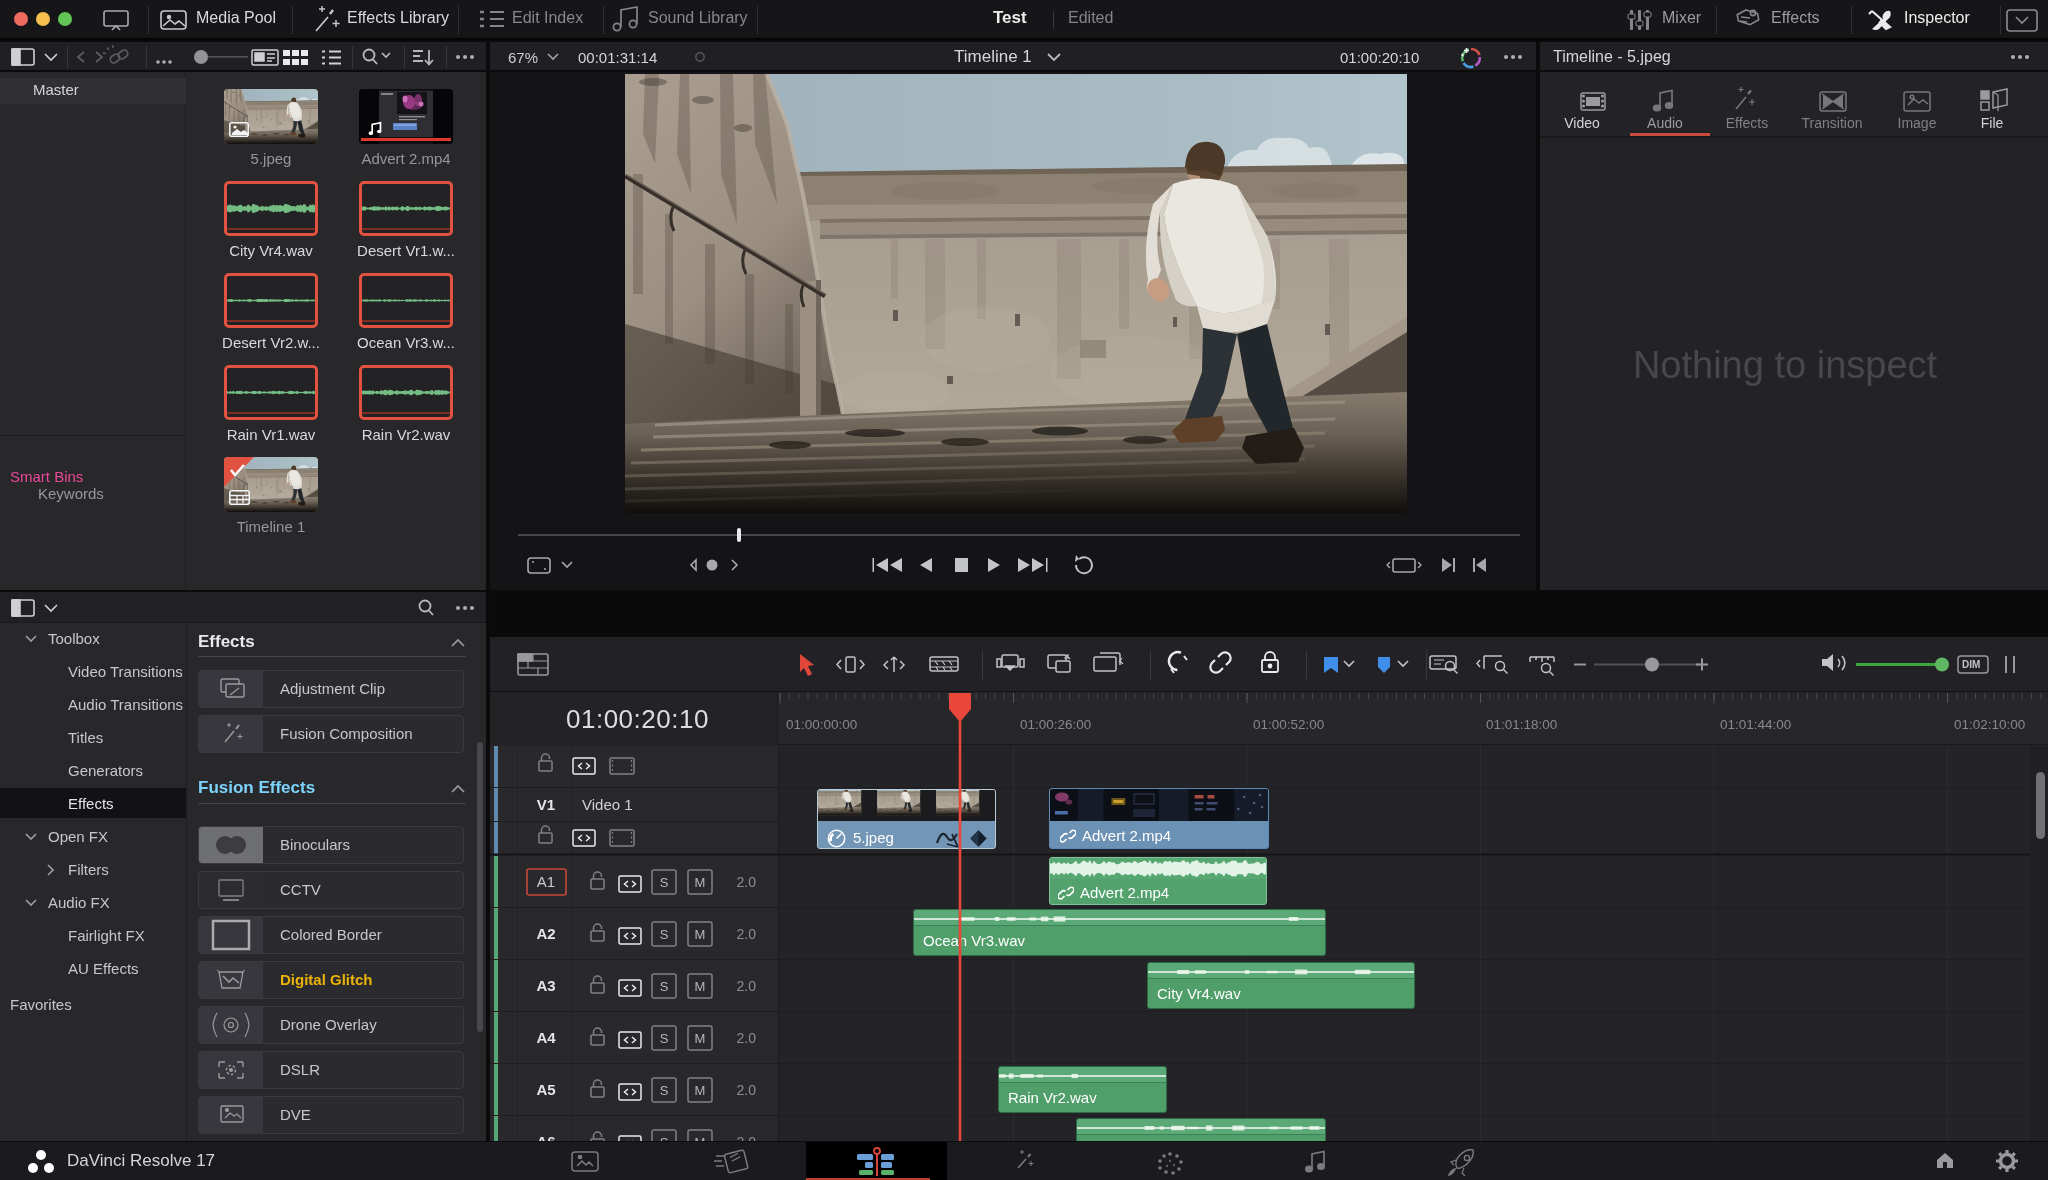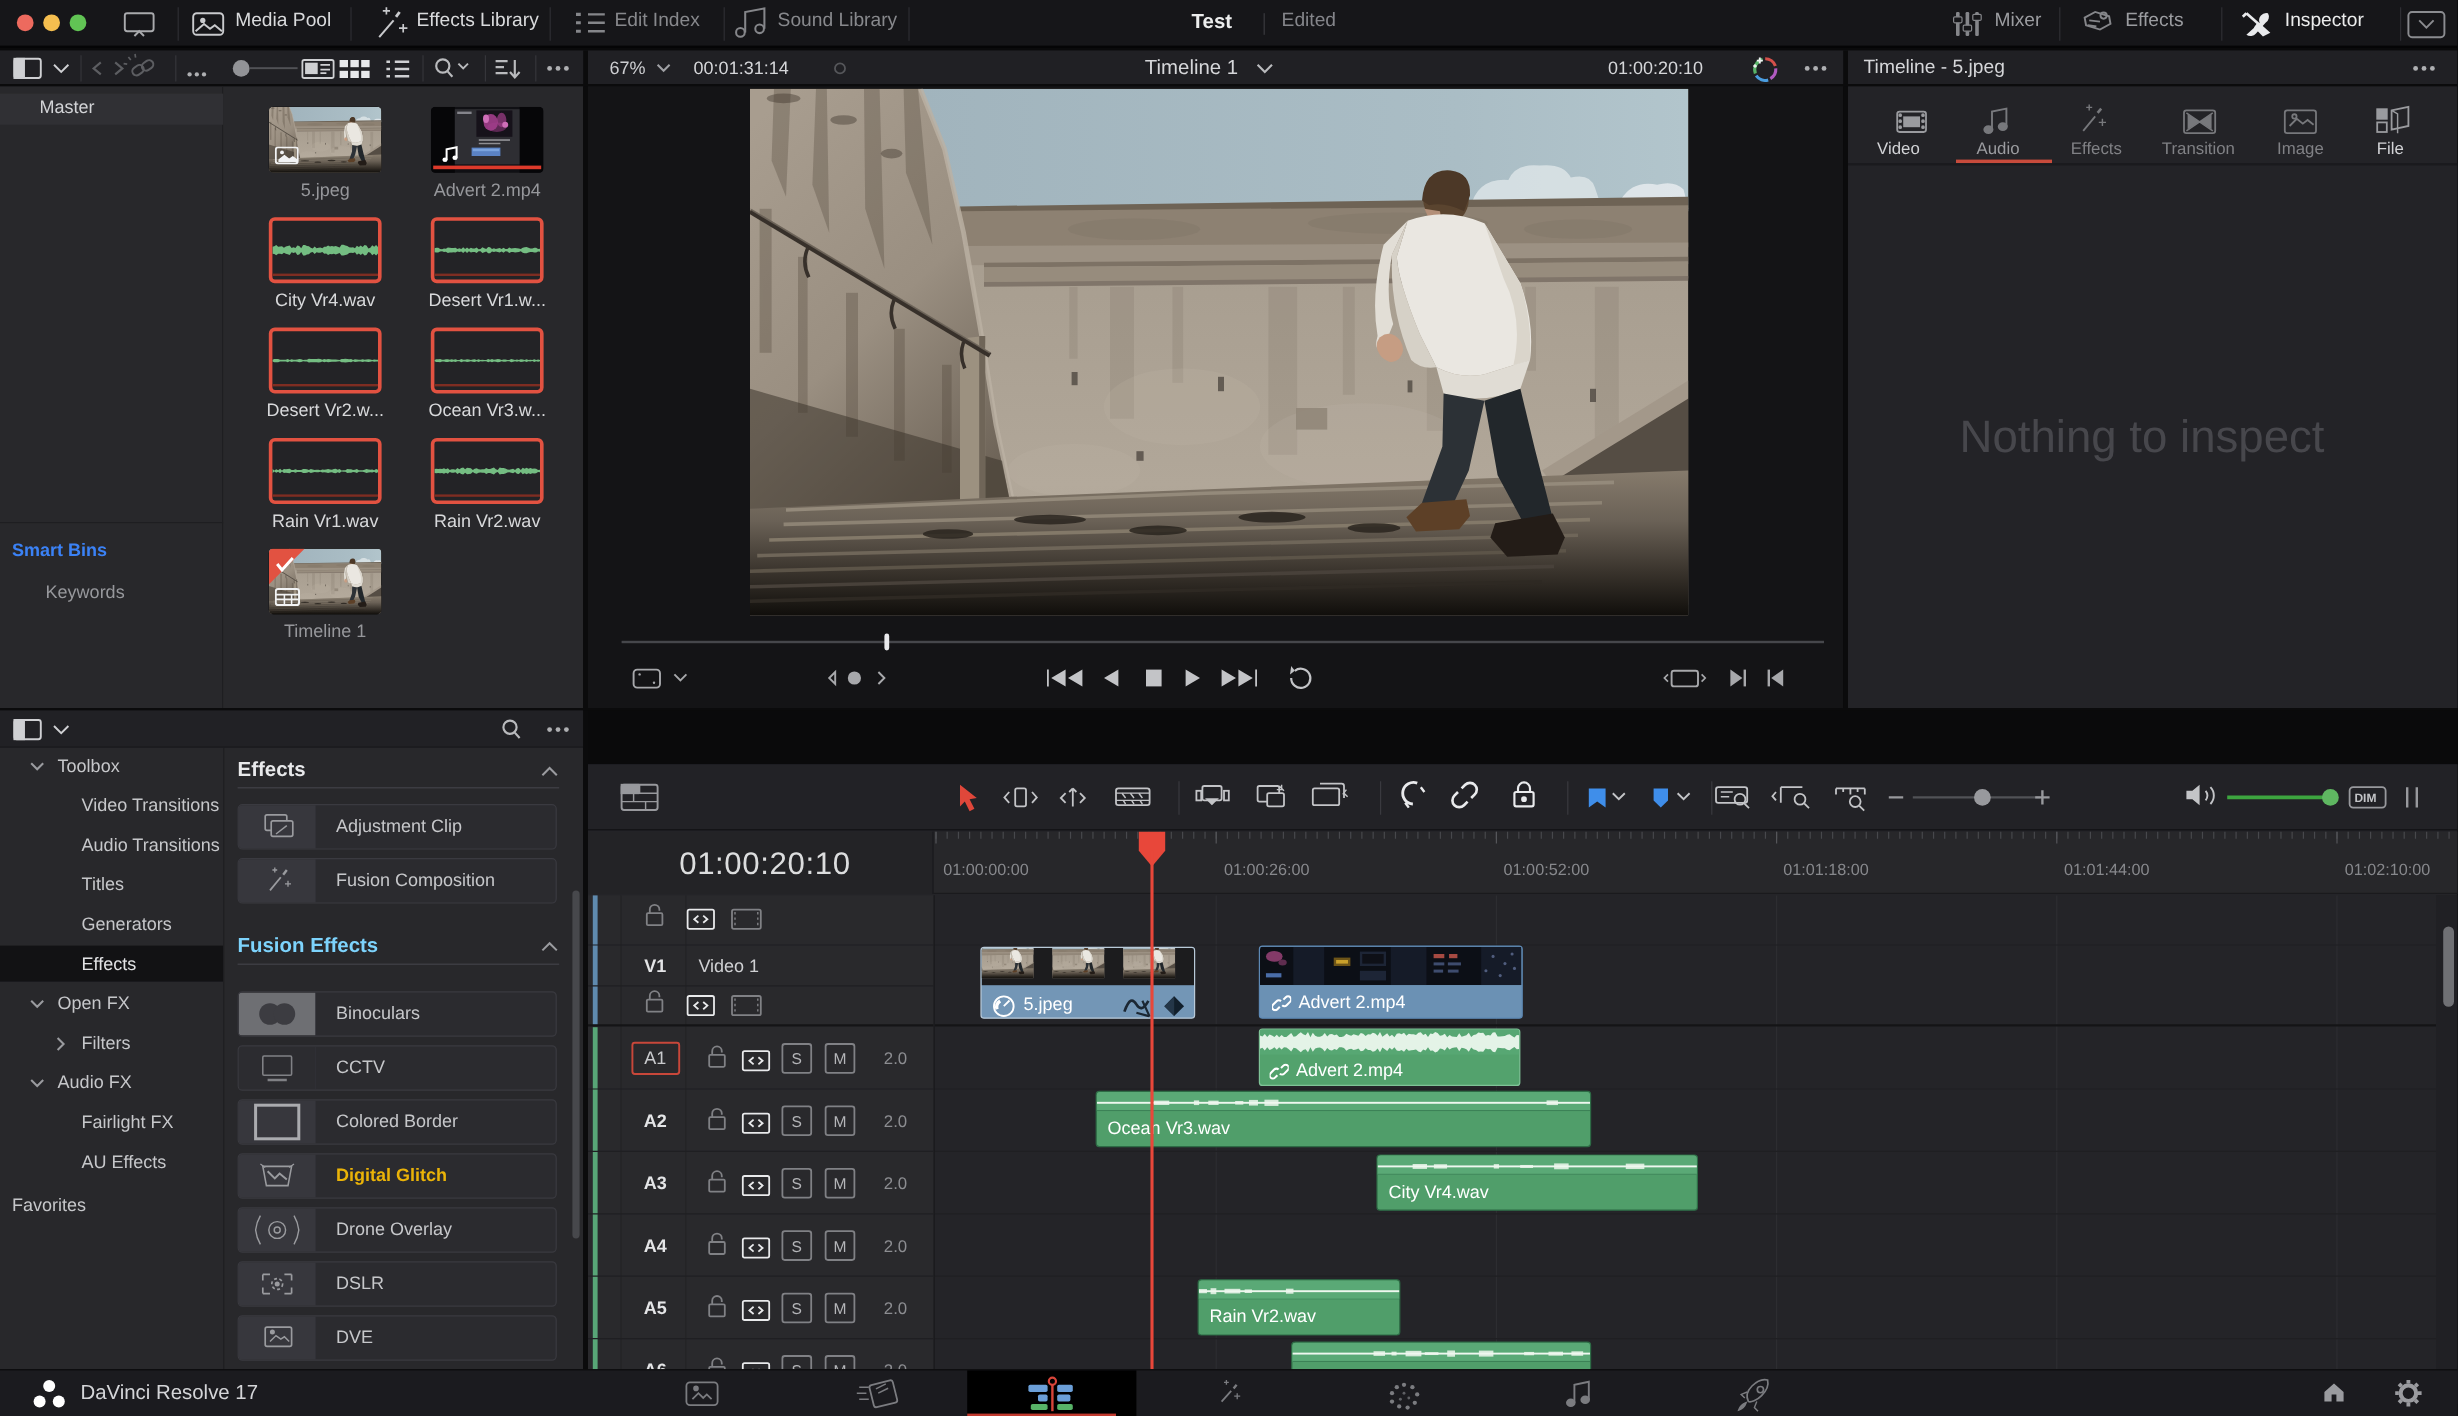--- a/index.html
+++ b/index.html
@@ -353,21 +353,21 @@
 <div class="abs" style="left:578px;top:49px;font-size:15px;color:#d5d6d9;">00:01:31:14</div>
 <div class="abs" style="left:954px;top:47px;font-size:17px;color:#d5d6d9;">Timeline 1</div>
 <div class="abs" style="left:1340px;top:49px;font-size:15px;color:#d5d6d9;">01:00:20:10</div>
 <div class="abs" style="left:1553px;top:48px;font-size:16px;color:#d5d6d9;">Timeline - 5.jpeg</div>
 
 <div class="abs" style="left:0;top:72px;width:486px;height:611px;background:#28282b;">
  <div class="abs" style="left:0;top:0;width:186px;height:518px;border-right:1px solid #1e1e21;"></div>
  <div class="abs" style="left:0;top:6px;width:186px;height:26px;background:#303034;"></div>
  <div class="abs" style="left:33px;top:9px;font-size:15px;color:#d2d3d6;">Master</div>
  <div class="abs" style="left:0;top:363px;width:186px;height:1px;background:#1e1e21;"></div>
- <div class="abs" style="left:10px;top:378px;font-size:15px;color:#3b82f6;font-weight:bold;">Smart Bins</div>
+ <div class="abs" style="left:10px;top:396px;font-size:15px;color:#ec4899;">Smart Bins</div>
  <div class="abs" style="left:38px;top:413px;font-size:15px;color:#97989c;">Keywords</div>
 
  <div class="abs" style="left:224px;top:17px;width:94px;height:55px;border-radius:4px;overflow:hidden;background:#000;">
    <svg width="94" height="55" viewBox="0 0 782 439" preserveAspectRatio="none">
           <use href="#scene"></use>
         </svg>
    <svg class="abs" style="left:5px;top:33px;" width="20" height="15">
           <rect x="0.8" y="0.8" width="18.4" height="13.4" rx="2" fill="none" stroke="#f2f3f4" stroke-width="1.6"></rect>
           <circle cx="6" cy="5" r="1.6" fill="#f2f3f4"></circle>
           <path d="M3,11 l5,-4 l4,3 l3,-2 l4,3 v2 h-16 z" fill="#f2f3f4"></path>

